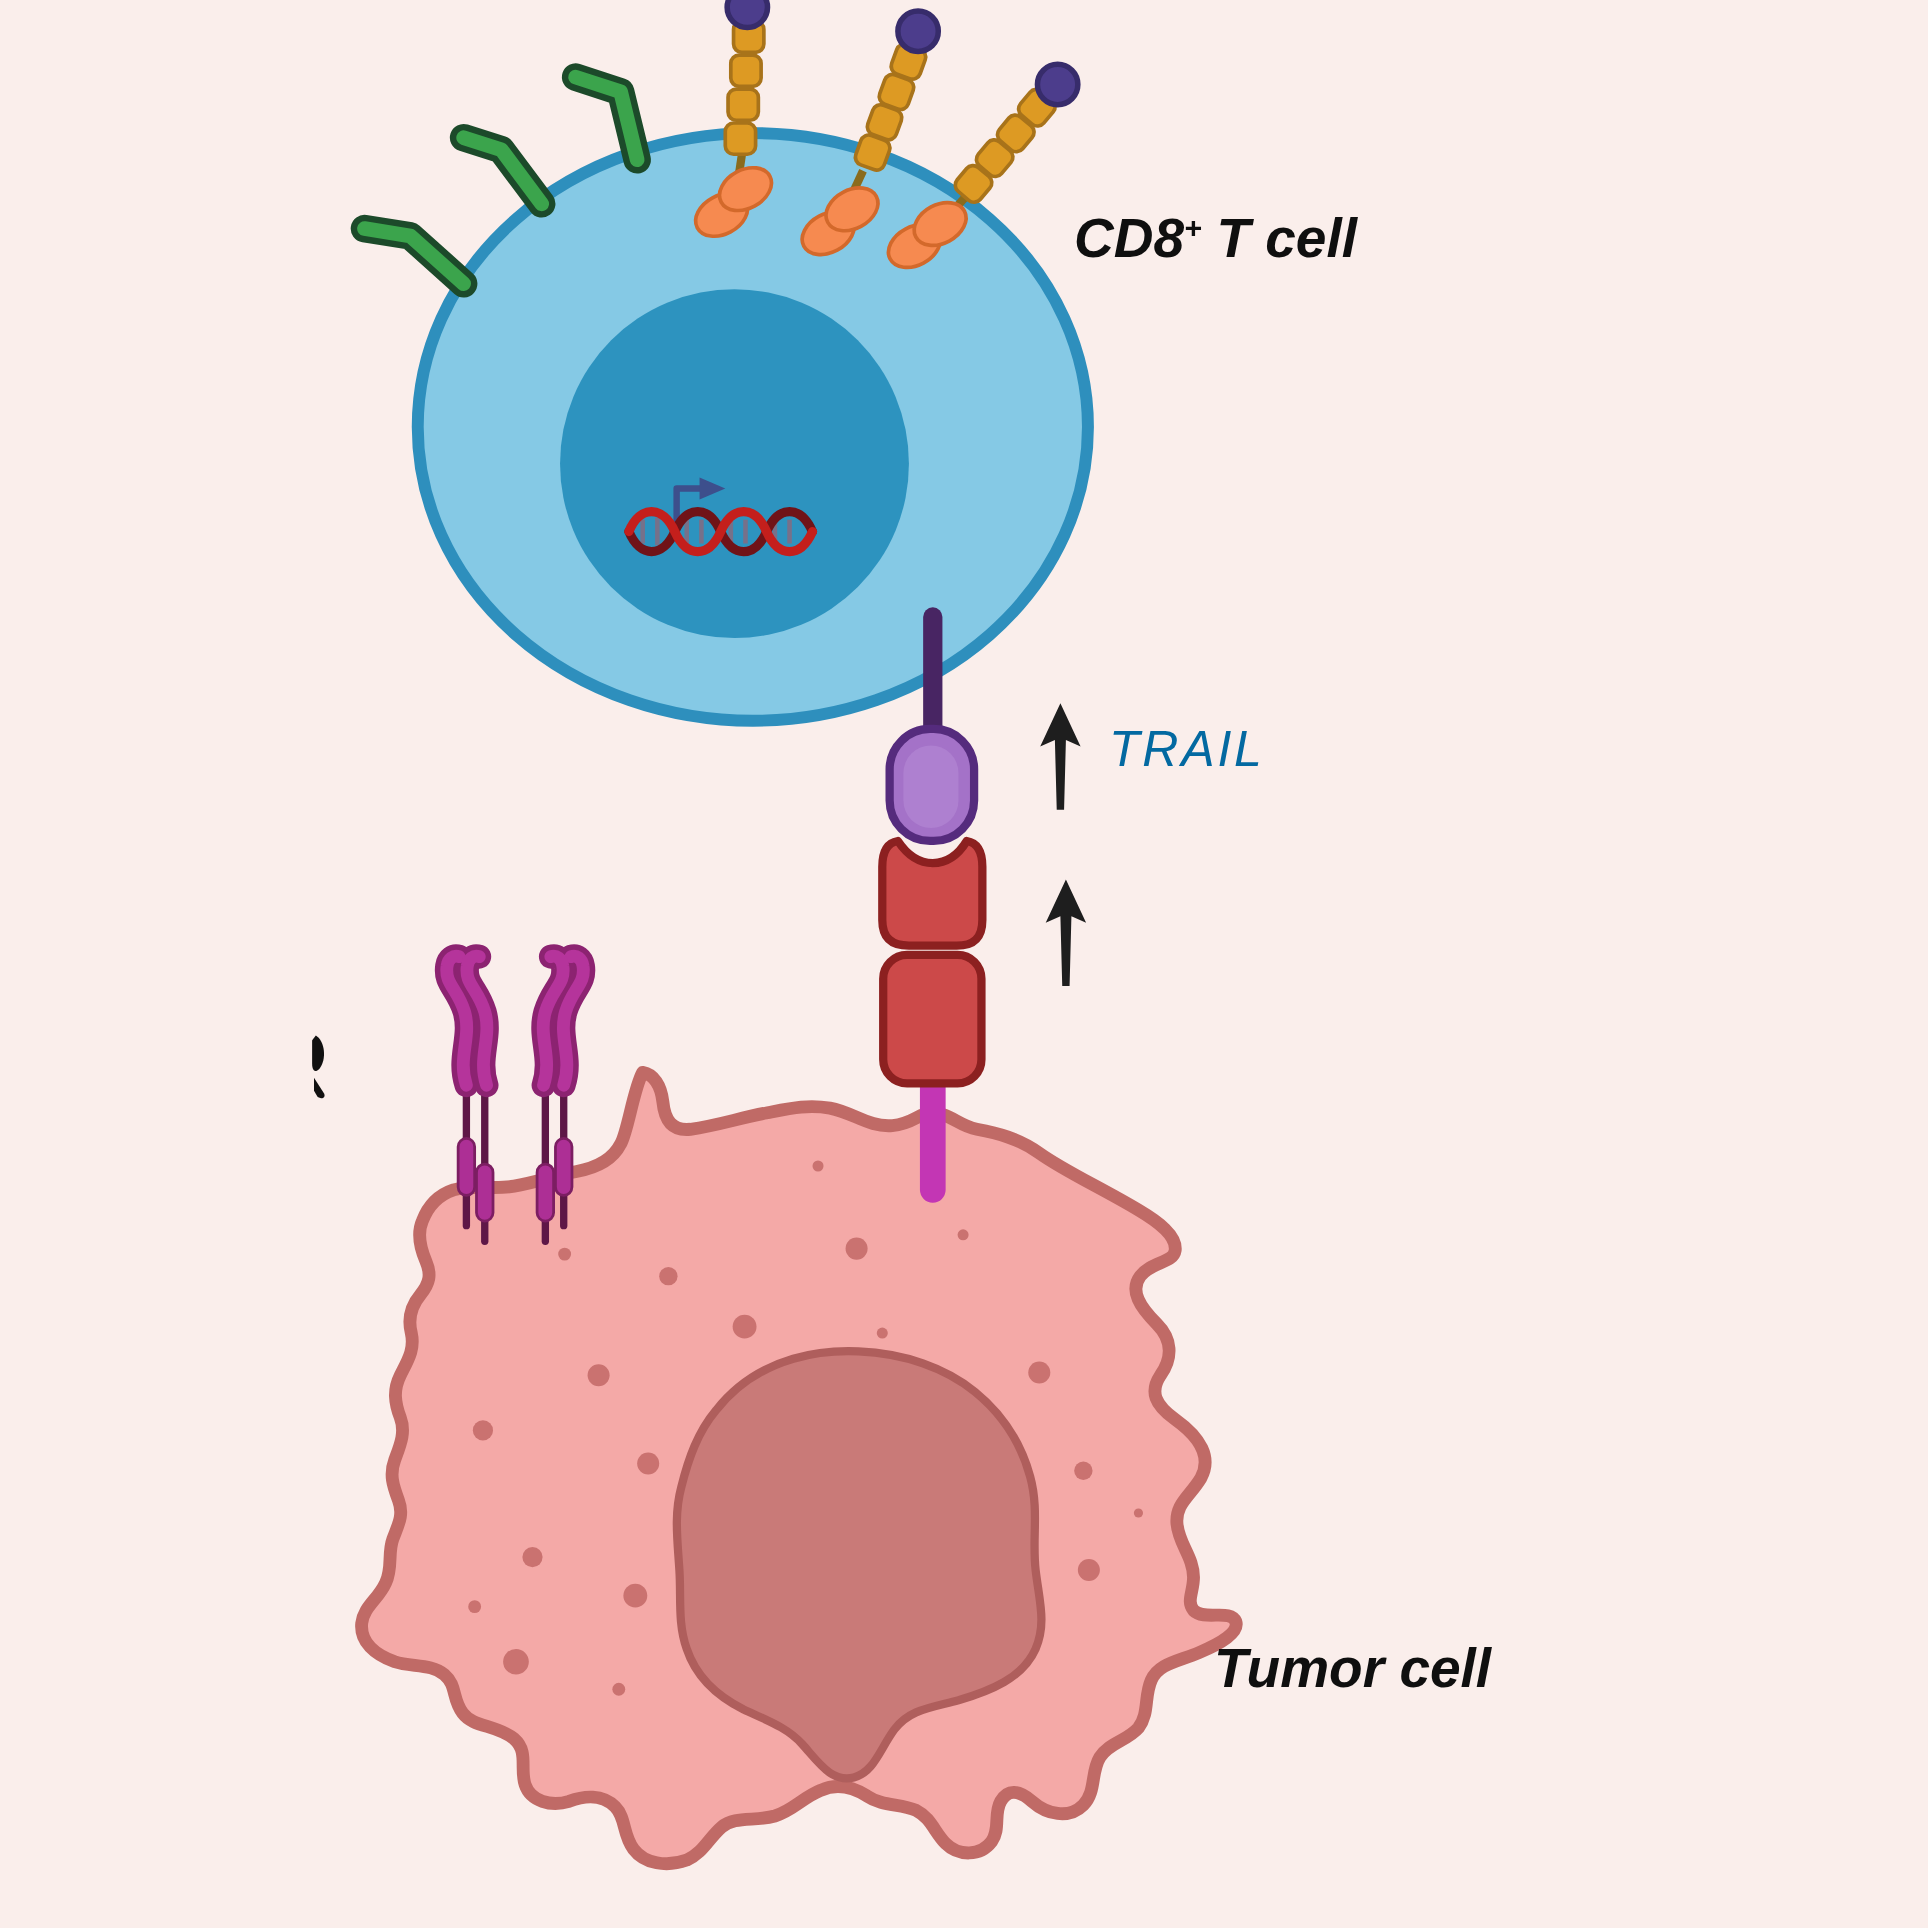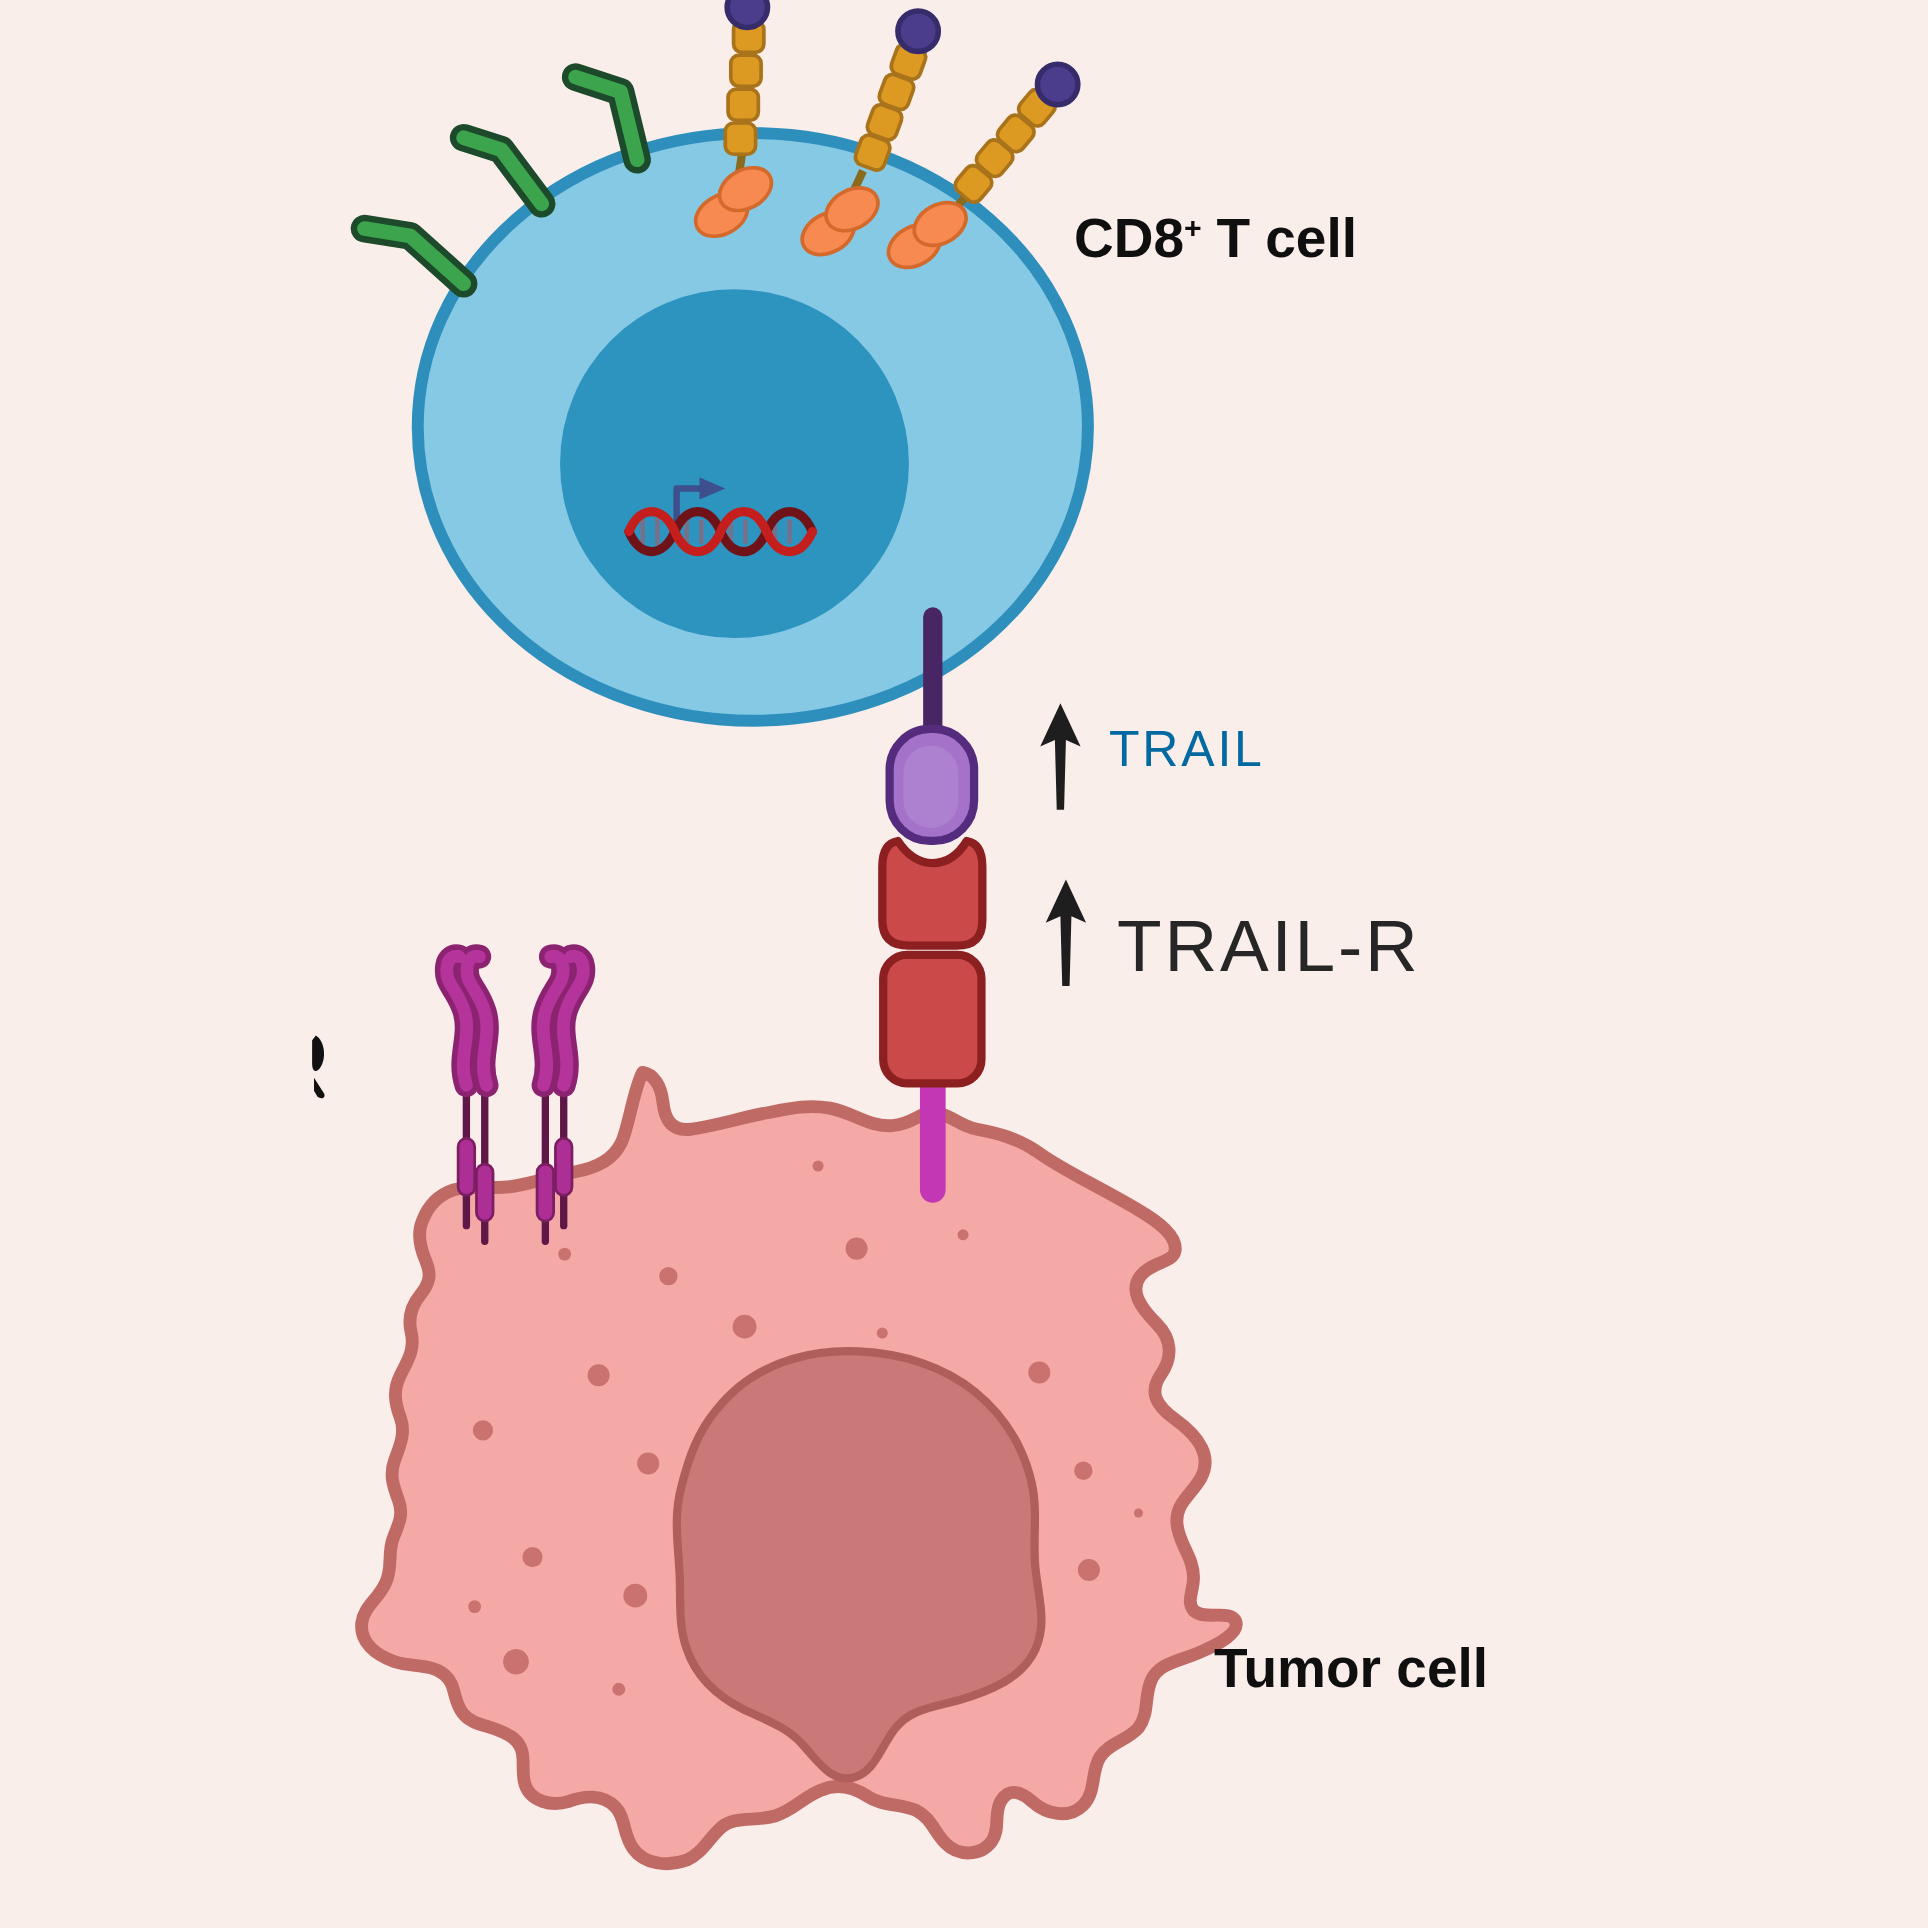--- a/index.html
+++ b/index.html
@@ -1,19 +1,19 @@
 <!DOCTYPE html>
 <html style="font-size:14.7px"><head>
 <meta charset="utf-8">
 <style>
   html,body{margin:0;padding:0;}
   body{width:1928px;height:1928px;font-family:"Liberation Sans",sans-serif;}
   #stage{position:relative;width:1928px;height:1928px;overflow:hidden;background:#FAEEEB;}
   #diagram{position:absolute;left:0;top:0;}
-  .lbl{position:absolute;white-space:nowrap;color:#0f0f0f;}
+  .lbl{position:absolute;white-space:nowrap;color:#0f0f0f;font-style:italic;}
   #cd8-label{left:1074px;top:206px;font-size:55px;font-weight:700;}
   #cd8-label sup{font-size:0.55em;vertical-align:super;}
   #cd8-label .rest{margin-left:14.7px;}
   #trail-label{left:1109px;top:720px;font-size:50px;font-weight:400;letter-spacing:2.8px;color:#0369a1;}
   #trailr-label{left:1117px;top:904px;font-size:73px;font-weight:400;letter-spacing:2.8px;color:#262626;}
   #tumor-label{left:1214px;top:1636px;font-size:55px;font-weight:700;text-align:right;}
   #ifng-label{left:562px;top:415px;width:275px;text-align:center;font-size:61px;font-style:italic;font-weight:500;letter-spacing:1.8px;color:#13262e;}
 </style>
 </head>
 <body>
@@ -285,18 +285,17 @@
     <path d="M344 1128 C354 1134 356 1154 348 1164 C343 1169 340 1166 340 1159 L340 1133 Z"></path>
     <path d="M342 1174 L353 1191 C355 1195 351 1198 346 1195 L342 1188 Z"></path>
   </g>
 </svg>
 
   <div class="lbl" id="cd8-label"><span>CD8</span><sup>+</sup><span class="rest">T cell</span></div>
 
 
   <div class="lbl" id="trail-label">TRAIL</div>
 
-  <div class="lbl" id="trailr-label">TRAIL-R</div>
 
   <div class="lbl" id="tumor-label">Tumor cell</div>
 
 </div>
 
 
 </body></html>

